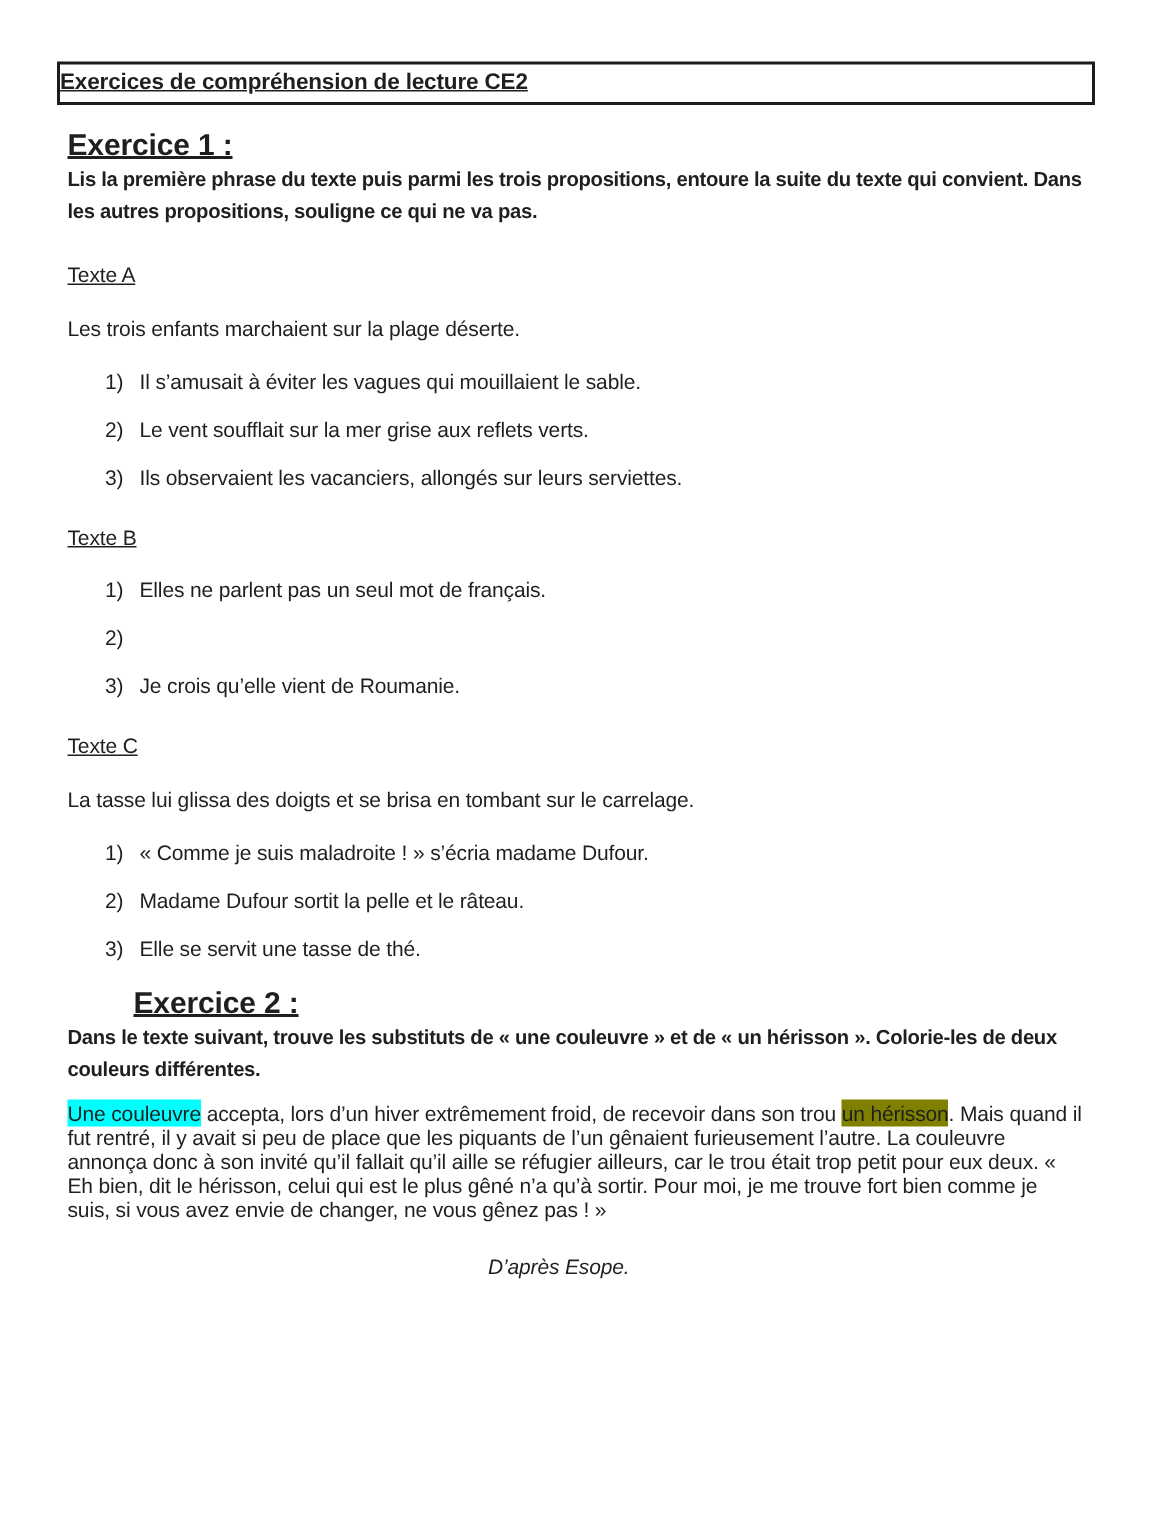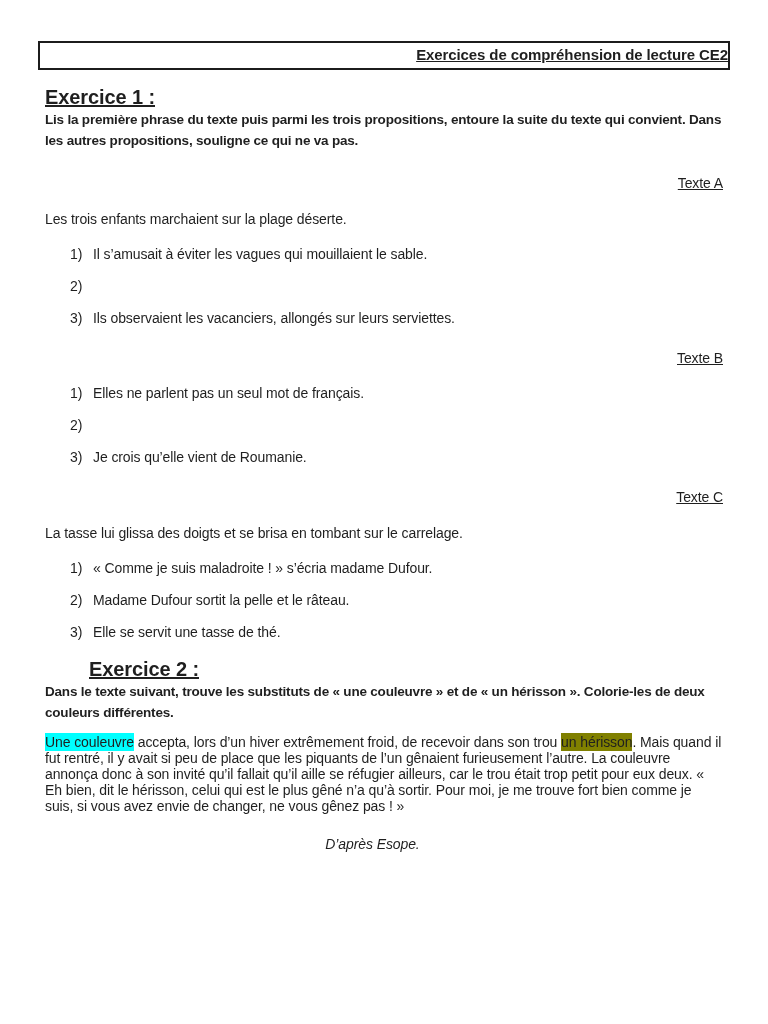--- a/index.html
+++ b/index.html
@@ -10,21 +10,21 @@
     background: #ffffff;
     box-sizing: border-box;
     padding: 41px 45px 0 45px;
     font-family: "Liberation Sans", sans-serif;
     color: #1f1f1f;
     overflow: hidden;
   }
   .title-box {
     border: 2px solid #1c1c1c;
     margin: 0 -7px;
-    text-align: right;
+    text-align: left;
     padding: 3px 0 4px 0;
   }
   .title-box .title-text {
     font-size: 15px;
     font-weight: bold;
     text-decoration: underline;
     letter-spacing: -0.1px;
   }
   .ex-heading {
     margin-top: 16px;
@@ -37,21 +37,20 @@
     font-size: 13.5px;
     font-weight: bold;
     line-height: 21px;
     letter-spacing: -0.2px;
   }
   .texte-label {
     margin-top: 24px;
     font-size: 14px;
     text-decoration: underline;
     letter-spacing: -0.1px;
-    text-align: right;
   }
   .sentence {
     margin-top: 20px;
     font-size: 14px;
     letter-spacing: -0.1px;
   }
   .options { margin-top: 19px; margin-left: 25px; }
   .option-row { display: flex; margin-bottom: 16px; }
   .option-num { width: 23px; flex: none; font-size: 14px; letter-spacing: -0.1px; }
   .option-text { font-size: 14px; letter-spacing: -0.1px; }
@@ -88,20 +87,21 @@
 
   <div class="texte-label">Texte A</div>
   <div class="sentence">Les trois enfants marchaient sur la plage déserte.</div>
   <div class="options">
     <div class="option-row">
       <span class="option-num">1)</span>
       <span class="option-text">Il s’amusait à éviter les vagues qui mouillaient le sable.</span>
     </div>
     <div class="option-row">
       <span class="option-num">2)</span>
+      <span class="option-text">Le vent soufflait sur la mer grise aux reflets verts.</span>
     </div>
     <div class="option-row">
       <span class="option-num">3)</span>
       <span class="option-text">Ils observaient les vacanciers, allongés sur leurs serviettes.</span>
     </div>
   </div>
 
   <div class="texte-label">Texte B</div>
   <div class="options">
     <div class="option-row">

